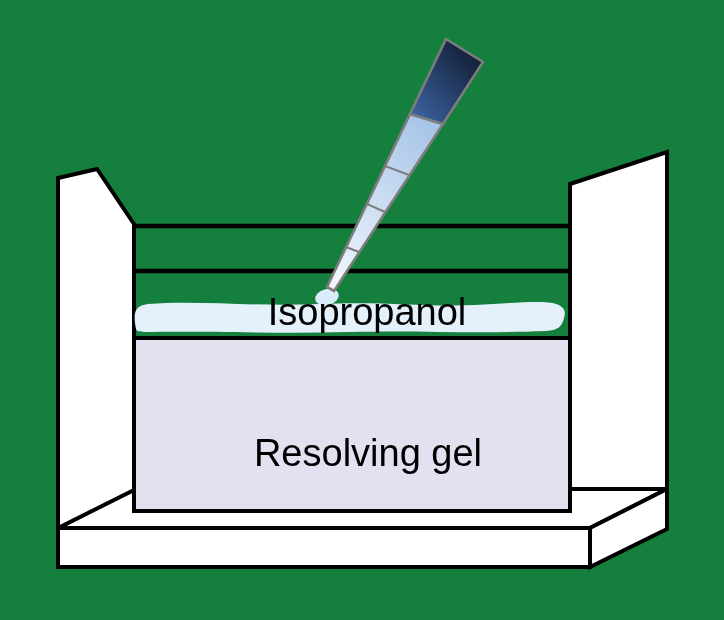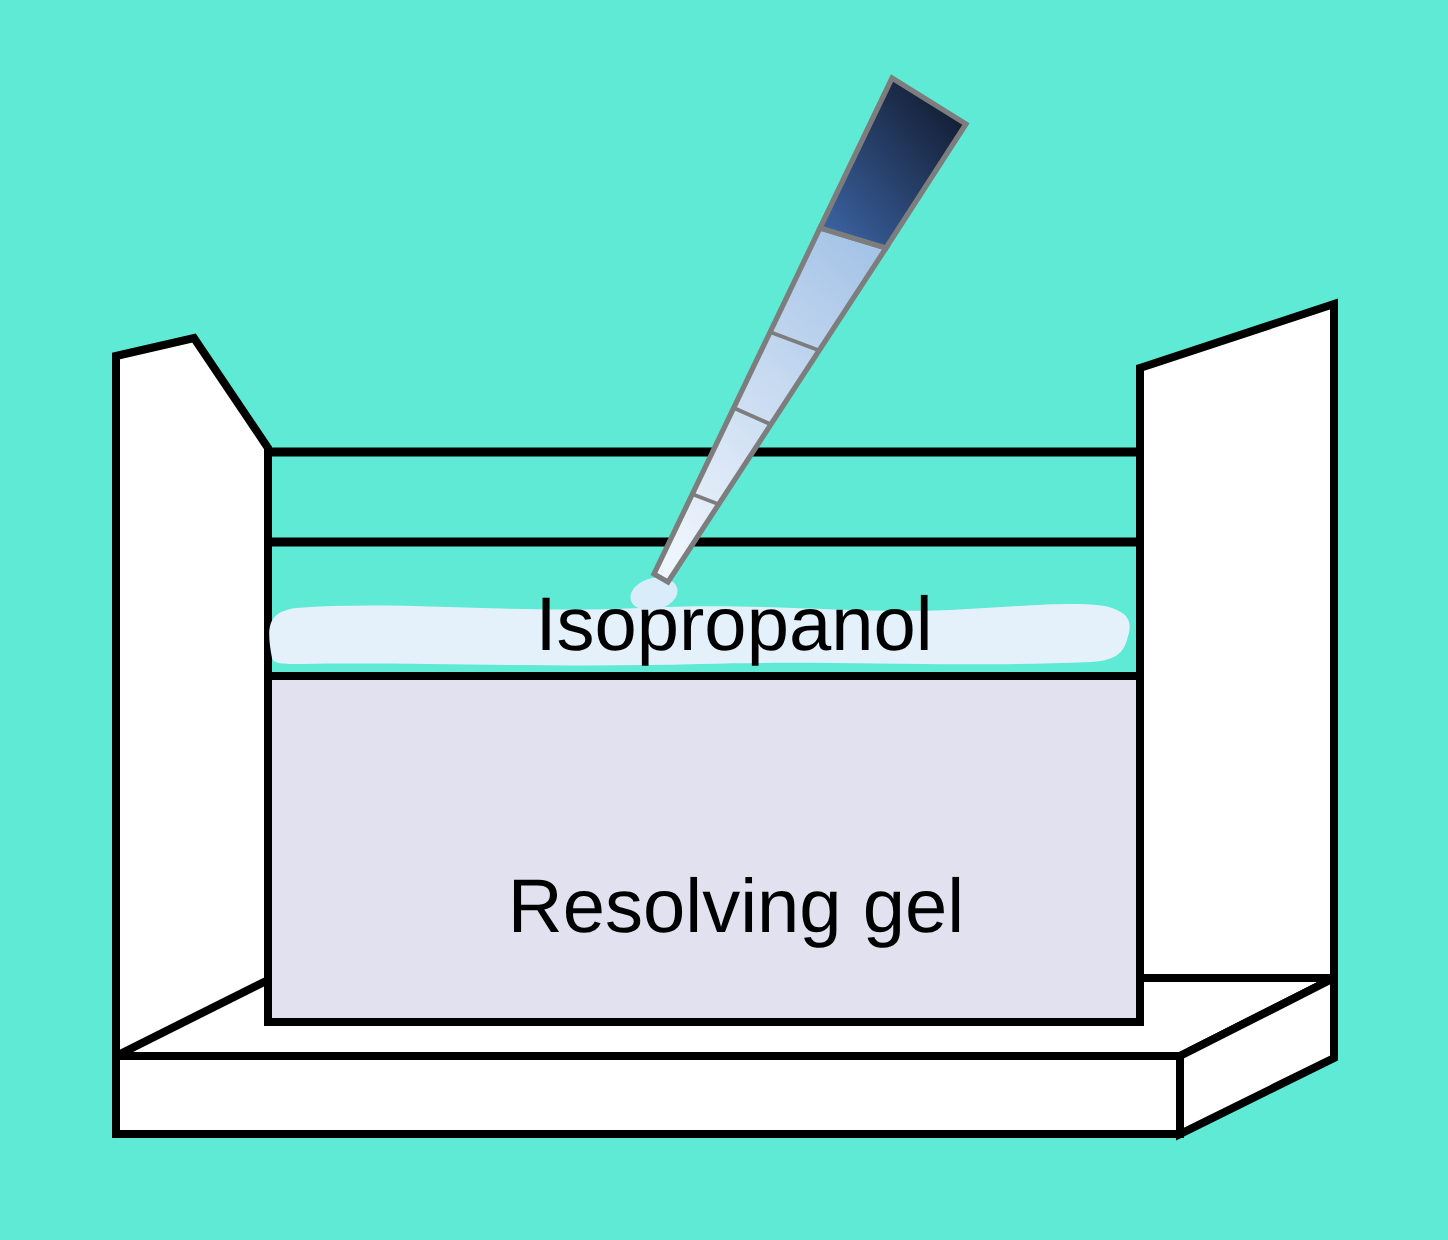--- a/index.html
+++ b/index.html
@@ -5,21 +5,21 @@
   html, body {
     margin: 0;
     padding: 0;
     background: #ffffff;
     font-family: "Liberation Sans", sans-serif;
   }
   .stage {
     position: relative;
     width: 724px;
     height: 620px;
-    background: #5eead4;
+    background: #15803d;
     overflow: hidden;
   }
   svg { display: block; }
   .diagram-label {
     font-family: "Liberation Sans", sans-serif;
     font-size: 38px;
     fill: #000000;
   }
 </style>
 </head>

